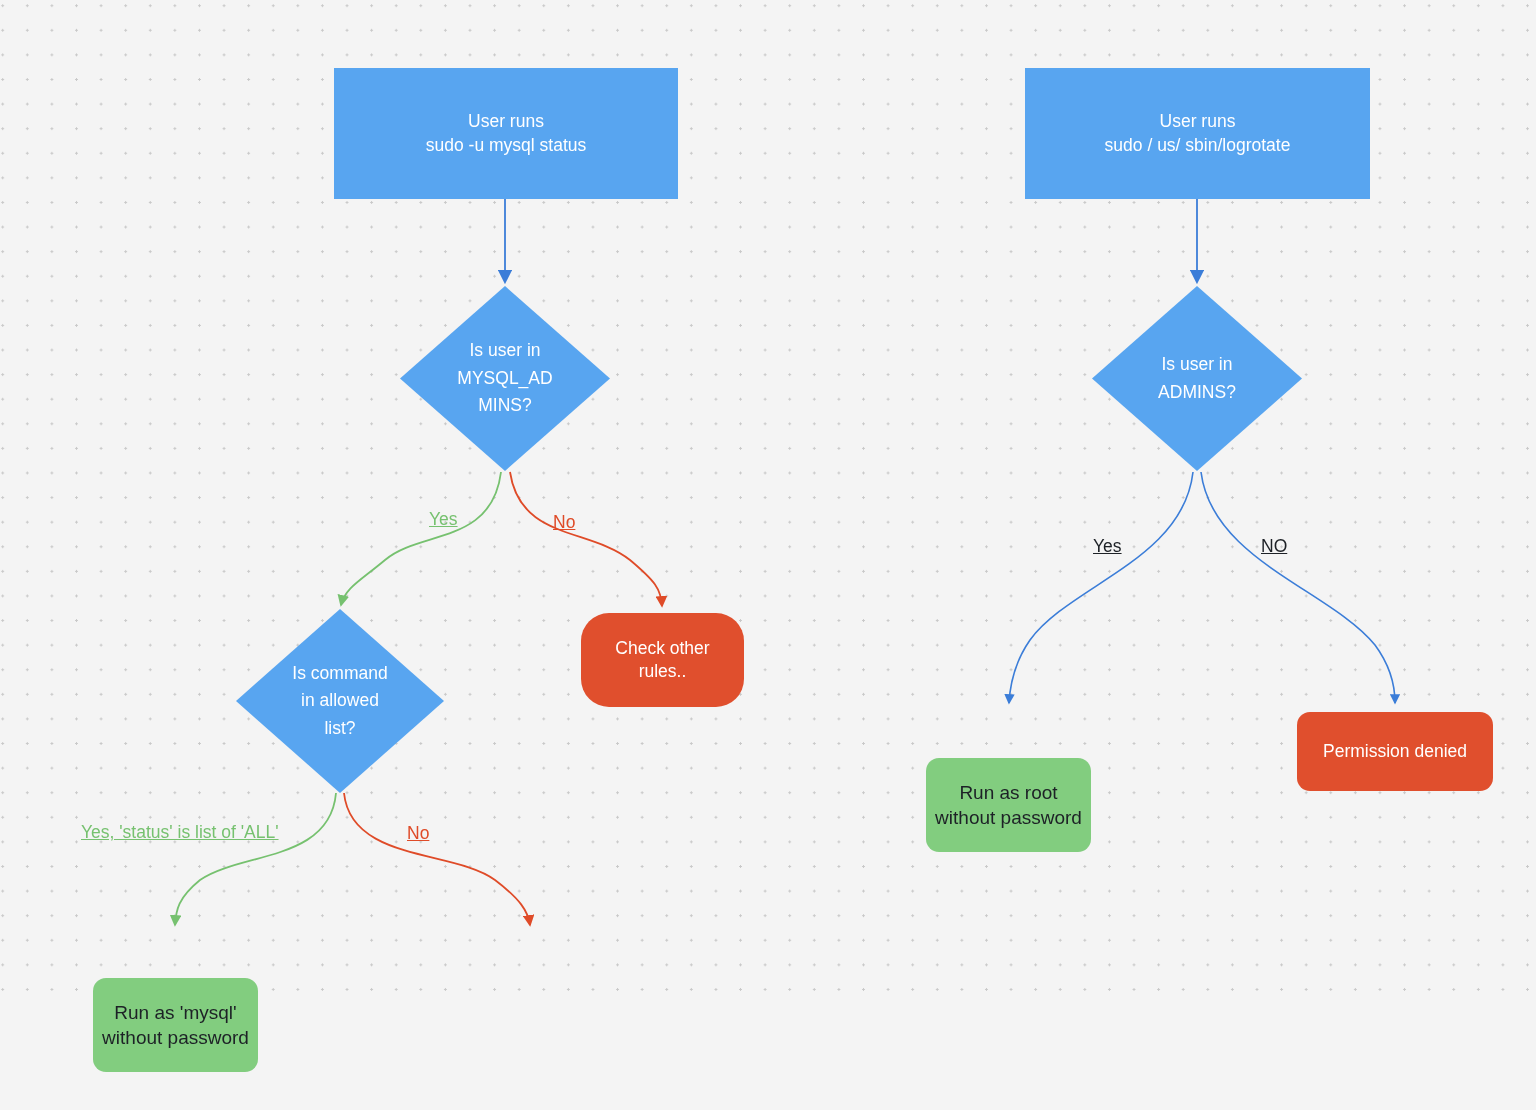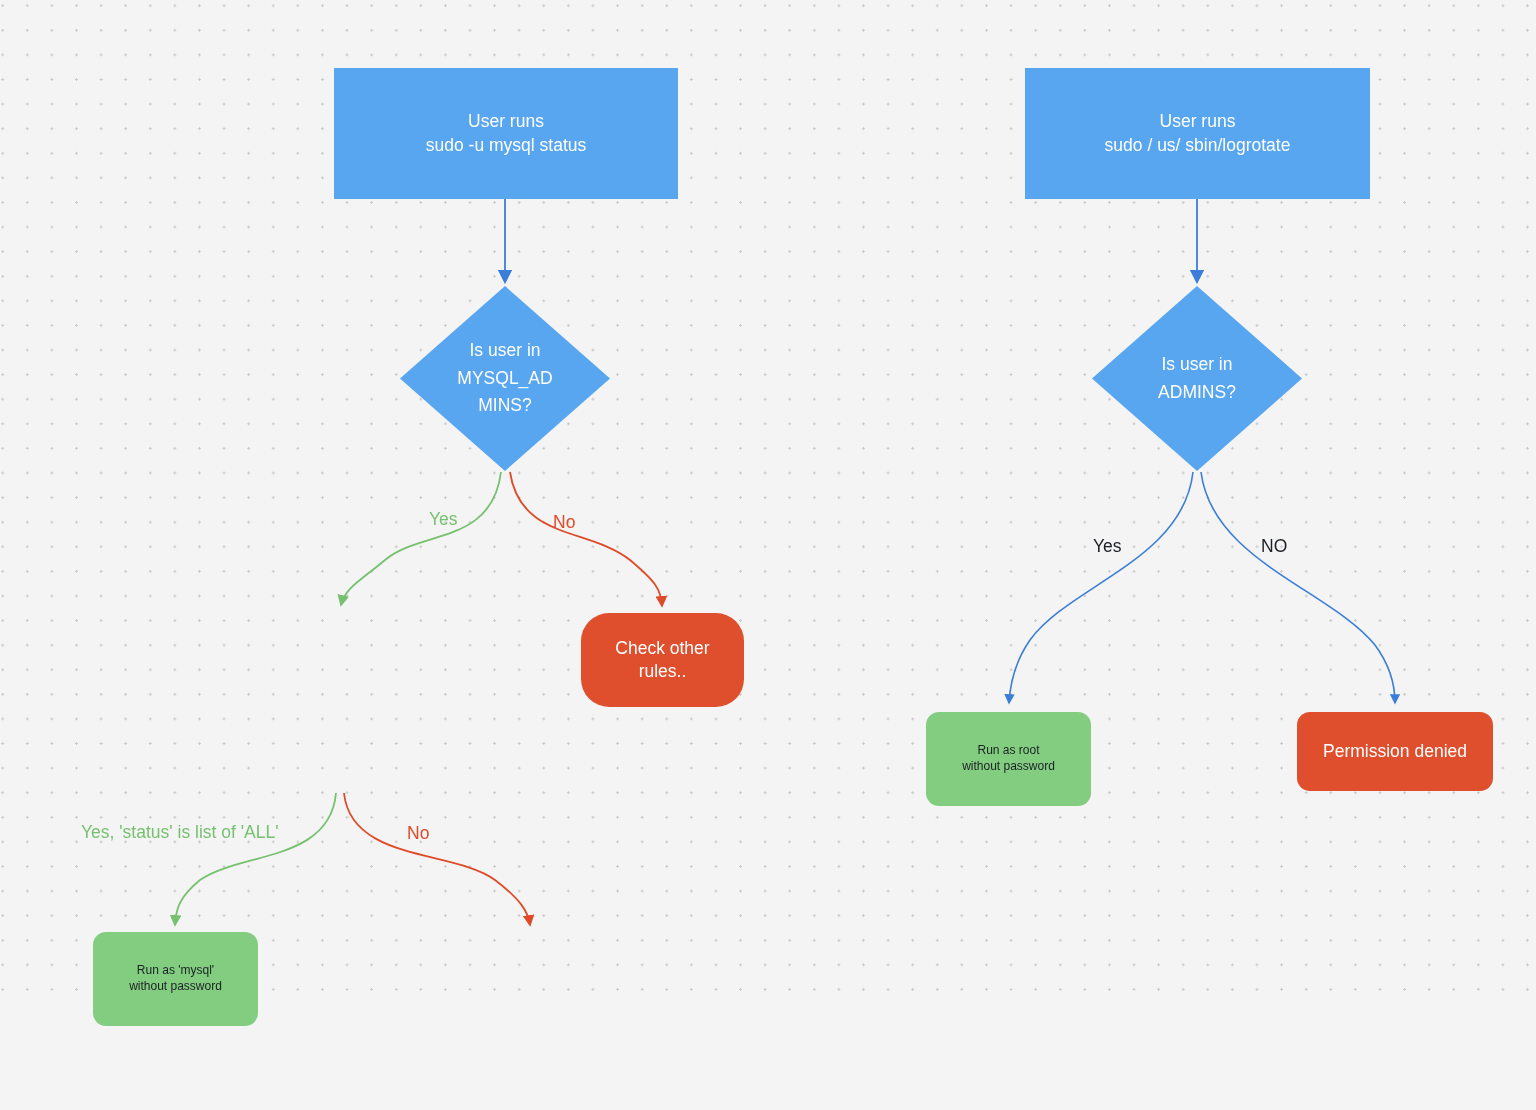--- a/index.html
+++ b/index.html
@@ -41,22 +41,23 @@
     white-space: pre-line;
   }
   .proc {
     background: #58a5f0;
     color: #ffffff;
     font-size: 17.5px;
   }
   .term-green {
     background: #82cd7f;
     color: #1d2126;
-    font-size: 12px;
+    font-size: 19px;
     border-radius: 13px;
+    margin-top: 46px;
   }
   .term-red {
     background: #e04f2d;
     color: #ffffff;
     font-size: 17.5px;
     border-radius: 13px;
   }
   .diamond-wrap {
     position: absolute;
   }
@@ -77,20 +78,21 @@
     text-align: center;
     color: #ffffff;
     font-size: 17.5px;
     line-height: 1.57;
     white-space: pre-line;
   }
   .edge-label {
     position: absolute;
     font-size: 17.5px;
     white-space: nowrap;
+    text-decoration: underline;
   }
   .lbl-green { color: #76c16f; }
   .lbl-red   { color: #df4b28; }
   .lbl-dark  { color: #1d2126; }
 </style>
 </head>
 <body>
 
 <div id="canvas">
 
@@ -143,20 +145,28 @@
 
   <div class="edge-label lbl-green" style="left:429px; top:509px;">Yes</div>
 
   <div class="edge-label lbl-red" style="left:553px; top:512px;">No</div>
 
   <div class="node term-red" style="left:581px; top:613px; width:163px; height:94px;border-radius:28px;">
     <span>Check other
 rules..</span>
   </div>
 
+  <div class="diamond-wrap" style="left:236px; top:609px; width:208px; height:184px;">
+    <svg class="diamond-shape" viewBox="0 0 208 184" xmlns="http://www.w3.org/2000/svg">
+      <polygon points="104,0 208,92 104,184 0,92" fill="#58a5f0"></polygon>
+    </svg>
+    <div class="diamond-label">Is command
+in allowed
+list?</div>
+  </div>
 
   <div class="edge-label lbl-green" style="left:81px; top:822px;">Yes, 'status' is list of 'ALL'</div>
 
   <div class="edge-label lbl-red" style="left:407px; top:823px;">No</div>
 
   <div class="node term-green" style="left:93px; top:932px; width:165px; height:94px;">
     <span>Run as 'mysql'
 without password</span>
   </div>
 

